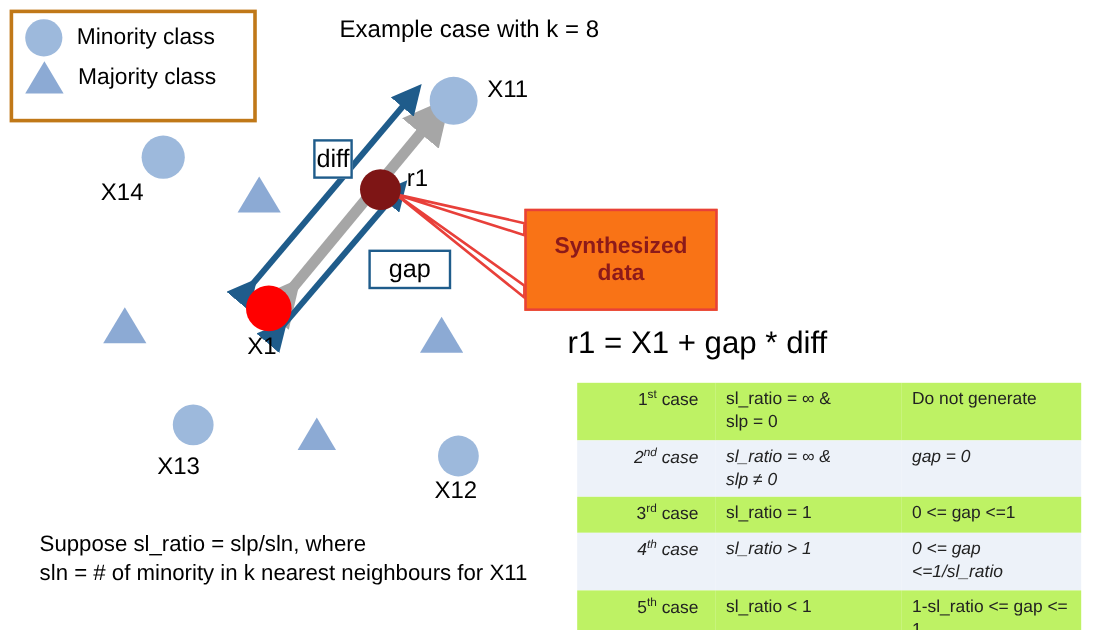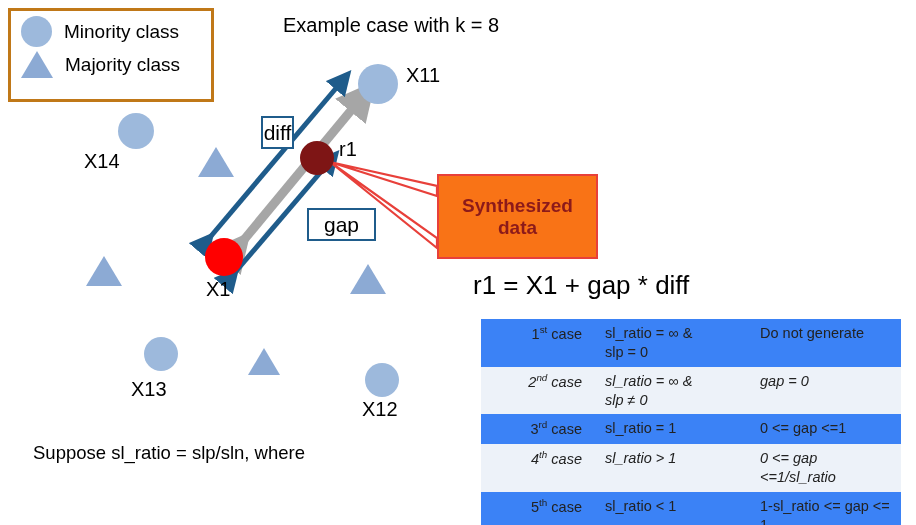--- a/index.html
+++ b/index.html
@@ -123,21 +123,21 @@
     border-collapse: collapse;
     font-size: 14.5px;
     color: #222222;
   }
   #case-table td {
     padding: 5px 9px;
     vertical-align: top;
     line-height: 1.3;
     border: none;
   }
-  #case-table tr.odd td { background: #3b82f6; }
+  #case-table tr.odd td { background: #bef264; }
   #case-table tr.even td { background: #EDF2F9; font-style: italic; }
   #case-table td.c0 { width: 92px; text-align: right; white-space: nowrap; padding-right: 14px;}
   #case-table td.c1 { width: 137px; }
   #case-table td.c2 { }
   sup { font-size: 0.68em; }
 
   svg.overlay {
     position: absolute;
     left: 0; top: 0;
     width: 916px; height: 525px;
@@ -226,20 +226,21 @@
     <div id="callout-text">
       <span>Synthesized</span><br>
       <span>data</span>
     </div>
   </div>
 
   <div id="formula" class="abs">r1 = X1 + gap * diff</div>
 
   <div id="note" class="abs">
     <div>Suppose sl_ratio = slp/sln, where</div>
+    <div>sln = # of minority in k nearest neighbours for X11</div>
   </div>
 
   <table id="case-table" class="abs">
     <tbody>
         <tr class="odd">
           <td class="c0"><span>1</span><sup>st</sup><span> case</span></td>
           <td class="c1">sl_ratio = ∞ &amp;<br>slp = 0</td>
           <td class="c2">Do not generate</td>
         </tr>
         <tr class="even">

